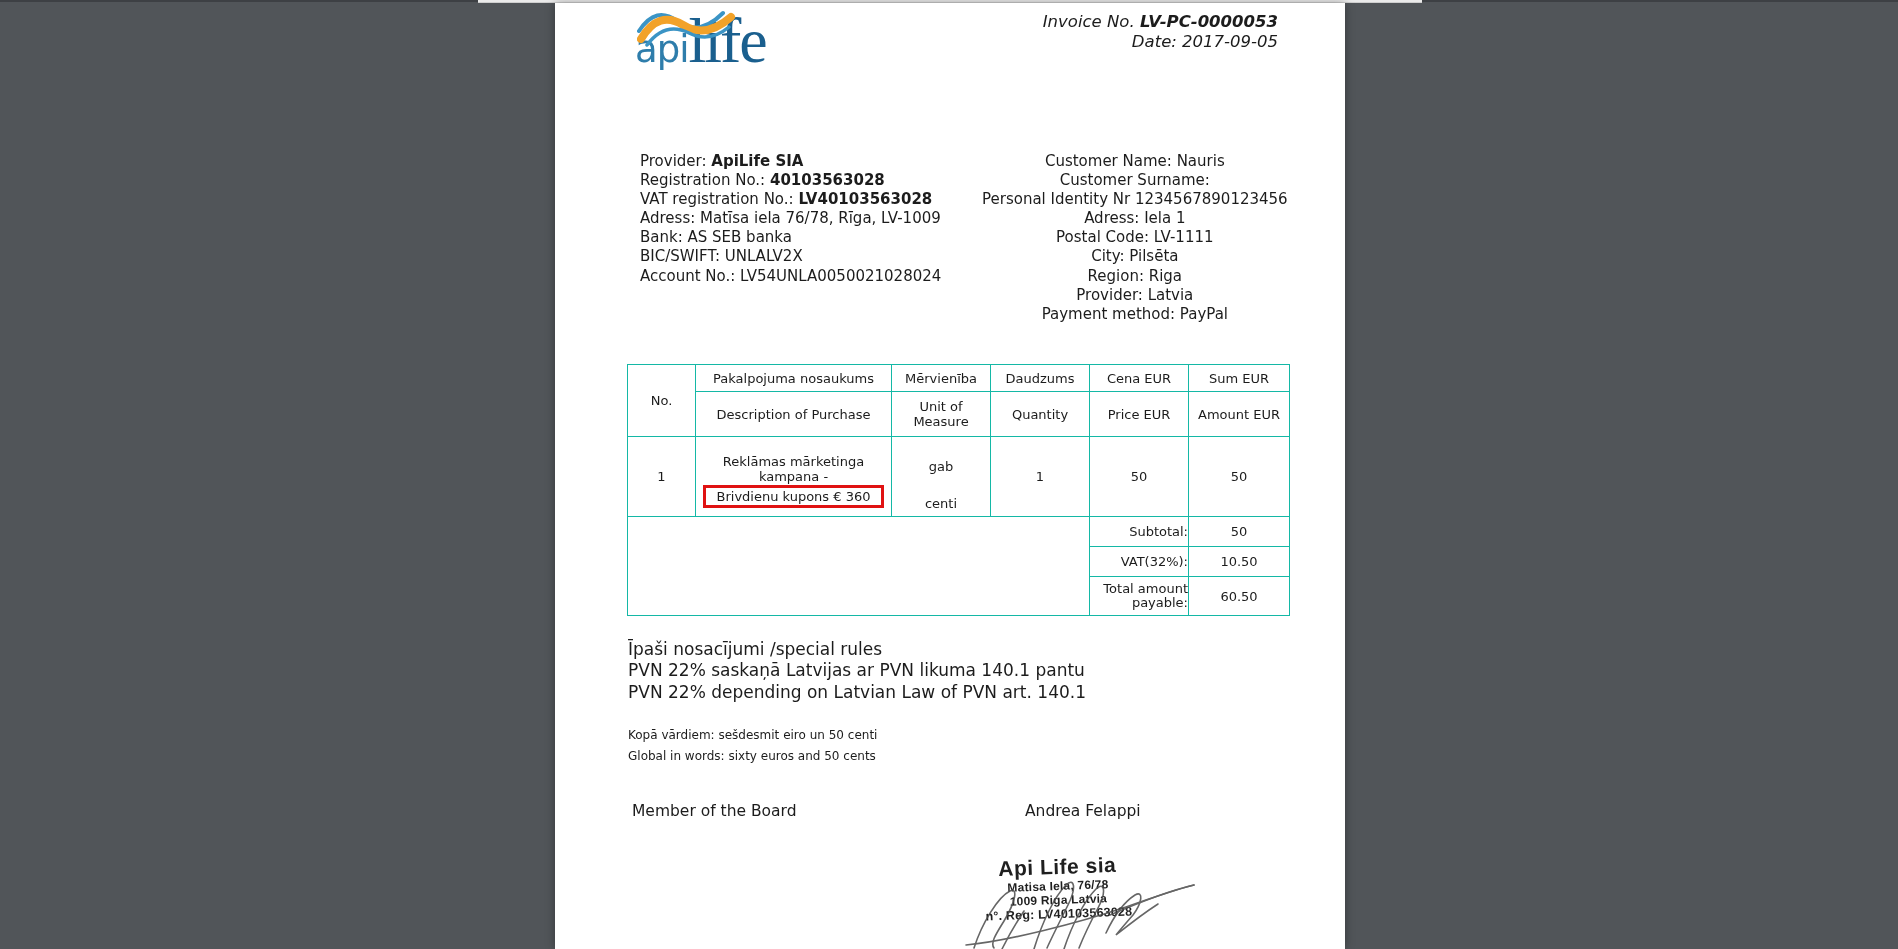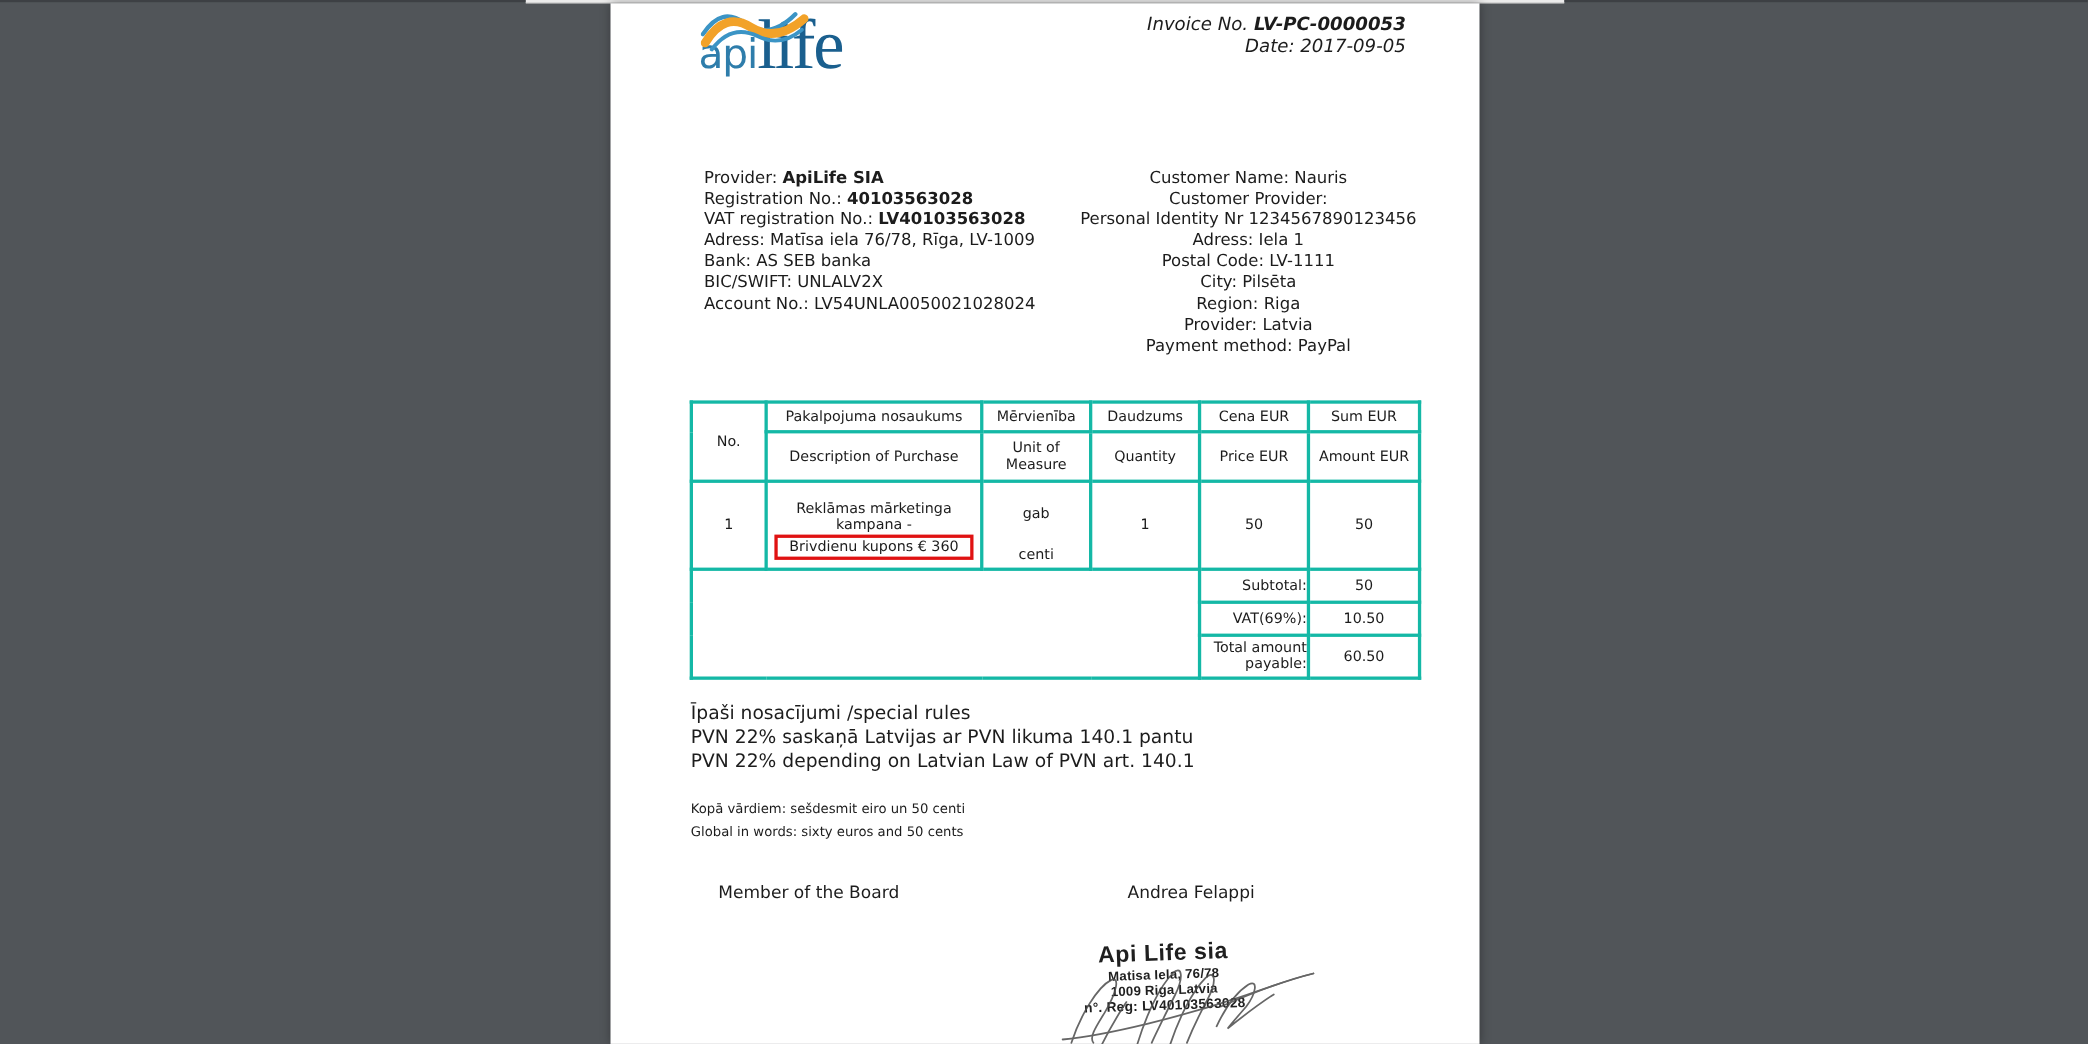--- a/index.html
+++ b/index.html
@@ -35,41 +35,41 @@
   .provider { left:73px;margin-left:12px; }
   .customer { left:427px;text-align:center; }
   .party .bold { font-weight:bold; }
 
   
   table.items {
     position:absolute; left:72px; top:361px; width:662px;
     border-collapse:collapse; table-layout:fixed;
     font-size:13px; text-align:center;
   }
-  table.items td { border:3px solid #14b8a6; vertical-align:middle; padding:0; }
+  table.items td { border:1px solid #14b8a6; vertical-align:middle; padding:0; }
   tr.hrow1 td { height:27px; }
   tr.hrow2 td { height:45px; }
   tr.drow  td { height:80px; }
   tr.trow  td { height:30px; }
   tr.trow-big td { height:39px; }
   td.cell-top { vertical-align:top; }
   .desc-line1 { padding-top:9px; }
   .desc-box {
     display:inline-block; margin-top:1px; padding:1px 11px;
     border:3px solid var(--highlight_red,#e01212);
   }
   .unit-gab { padding-top:16px; }
   .unit-number { padding-top:22px; }
   td.total-label { text-align:right; padding-right:9px; line-height:15px; }
 
   
   .special-rules { position:absolute; left:73px; top:636px; font-size:17px; line-height:21.3px; }
   .words { position:absolute; left:73px; top:722px; font-size:12px; line-height:20.5px; }
   .board-line { position:absolute; left:0; top:799px; width:790px; font-size:15.5px; }
-  .board-member { position:absolute; left:98px; }
+  .board-member { position:absolute; left:77px; }
   .board-name { position:absolute; left:470px; }
 
   
   .stamp {
     position:absolute; left:398px; top:851px; width:210px; text-align:center;
     font-family:"Liberation Sans", sans-serif; font-weight:bold; color:#1f1f1f;
     transform:rotate(-2deg);
   }
   .stamp-company { font-size:21px; letter-spacing:0.5px; line-height:26px; }
   .stamp-line { font-size:12px; line-height:13.5px; letter-spacing:0.2px; }
@@ -105,21 +105,21 @@
     <div><span>Registration No.: </span><span class="bold">40103563028</span></div>
     <div><span>VAT registration No.: </span><span class="bold">LV40103563028</span></div>
     <div>Adress: Matīsa iela 76/78, Rīga, LV-1009</div>
     <div>Bank: AS SEB banka</div>
     <div>BIC/SWIFT: UNLALV2X</div>
     <div>Account No.: LV54UNLA0050021028024</div>
   </div>
 
   <div class="party customer">
     <div>Customer Name: Nauris</div>
-    <div>Customer Provider:</div>
+    <div>Customer Surname:</div>
     <div>Personal Identity Nr 1234567890123456</div>
     <div>Adress: Iela 1</div>
     <div>Postal Code: LV-1111</div>
     <div>City: Pilsēta</div>
     <div>Region: Riga</div>
     <div>Provider: Latvia</div>
     <div>Payment method: PayPal</div>
   </div>
 
   <table class="items">
@@ -160,21 +160,21 @@
       <td>1</td>
       <td>50</td>
       <td>50</td>
     </tr>
     <tr class="trow">
       <td colspan="4" rowspan="3"></td>
       <td class="total-label">Subtotal:</td>
       <td>50</td>
     </tr>
     <tr class="trow">
-      <td class="total-label">VAT(69%):</td>
+      <td class="total-label">VAT(32%):</td>
       <td>10.50</td>
     </tr>
     <tr class="trow-big">
       <td class="total-label" style="line-height:14px;">Total amount payable:</td>
       <td>60.50</td>
     </tr>
   </tbody>
     </table>
 
   <div class="special-rules">

